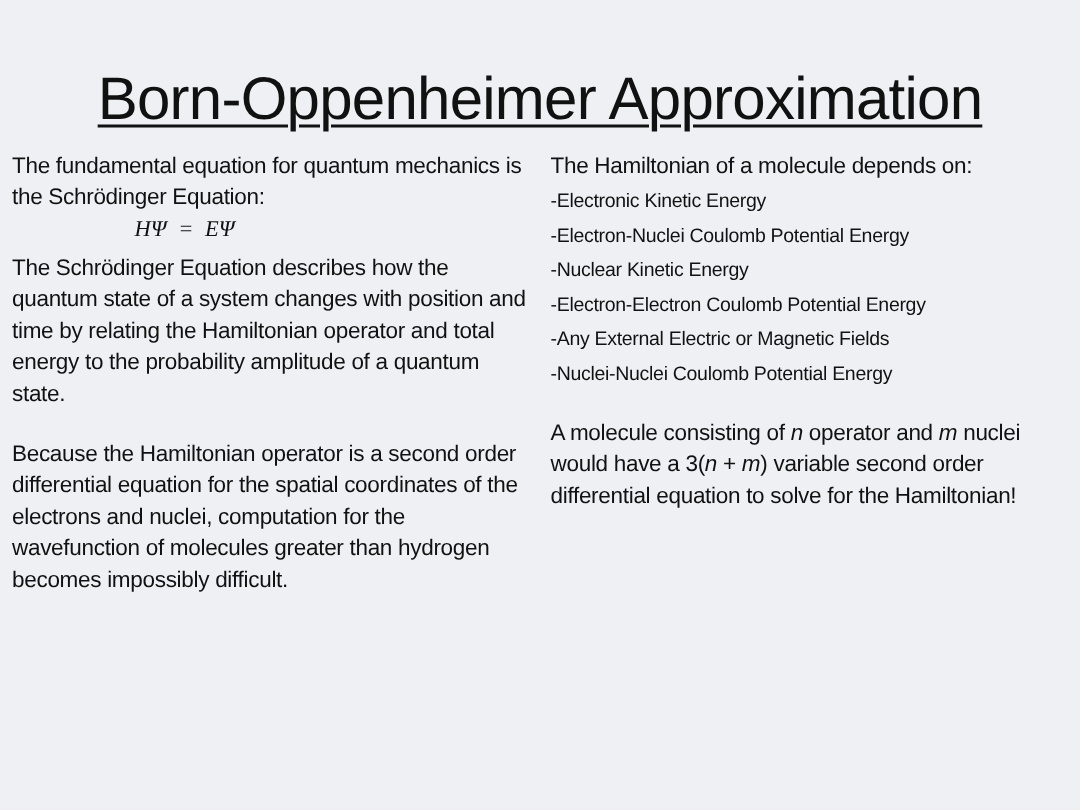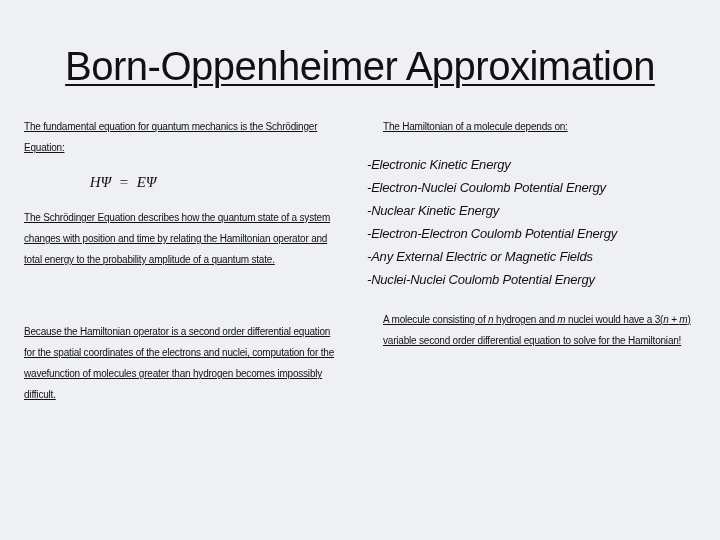--- a/index.html
+++ b/index.html
@@ -15,28 +15,28 @@
       text-align: center;
       font-family: "Liberation Sans Narrow", "Liberation Sans", sans-serif;
       font-size: 40px; line-height: 52px;
       text-decoration: underline; text-decoration-thickness: 2px;
       text-underline-offset: 4px;
       letter-spacing: -0.5px;
     }
     .col { position: absolute; top: 100px; }
     .left { left: 8px; width: 345px; }
     .right { left: 367px; width: 345px; }
-    .p { font-size: 10px; line-height: 21px; margin: 16px; letter-spacing: -0.2px; text-decoration: underline; }
+    .p { font-size: 15px; line-height: 21px; margin: 0; letter-spacing: -0.2px; }
     .eq {
       font-family: Liberation Serif, serif; font-style: italic;
       font-size: 15px; text-align: center; margin: 3px 0 6px 0; width: 230px;
       word-spacing: 4px;
     }
     .gap { height: 19px; }
-    .list-item { font-size: 13px; line-height: 23px; margin: 0; letter-spacing: -0.2px; font-style: italic; }
+    .list-item { font-size: 13px; line-height: 23px; margin: 0; letter-spacing: -0.2px; }
     .list { margin-top: 1px; }
     .right .p2 { margin-top: 18px; }
   </style>
 </head>
 <body>
 
 <div class="title">Born-Oppenheimer Approximation</div>
 
 <div class="col left">
   <p class="p">The fundamental equation for quantum mechanics is the Schrödinger Equation:</p>
@@ -49,14 +49,14 @@
 <div class="col right">
   <p class="p">The Hamiltonian of a molecule depends on:</p>
   <div class="list">
     <p class="list-item">-Electronic Kinetic Energy</p>
     <p class="list-item">-Electron-Nuclei Coulomb Potential Energy</p>
     <p class="list-item">-Nuclear Kinetic Energy</p>
     <p class="list-item">-Electron-Electron Coulomb Potential Energy</p>
     <p class="list-item">-Any External Electric or Magnetic Fields</p>
     <p class="list-item">-Nuclei-Nuclei Coulomb Potential Energy</p>
   </div>
-  <p class="p p2"><span>A molecule consisting of </span><i>n</i><span> hydrogen and </span><i>m</i><span> nuclei would have a 3(</span><i>n</i><span> + </span><i>m</i><span>) variable second order differential equation to solve for the Hamiltonian!</span></p>
+  <p class="p p2"><span>A molecule consisting of </span><i>n</i><span> operator and </span><i>m</i><span> nuclei would have a 3(</span><i>n</i><span> + </span><i>m</i><span>) variable second order differential equation to solve for the Hamiltonian!</span></p>
 </div>
 
 </body></html>

